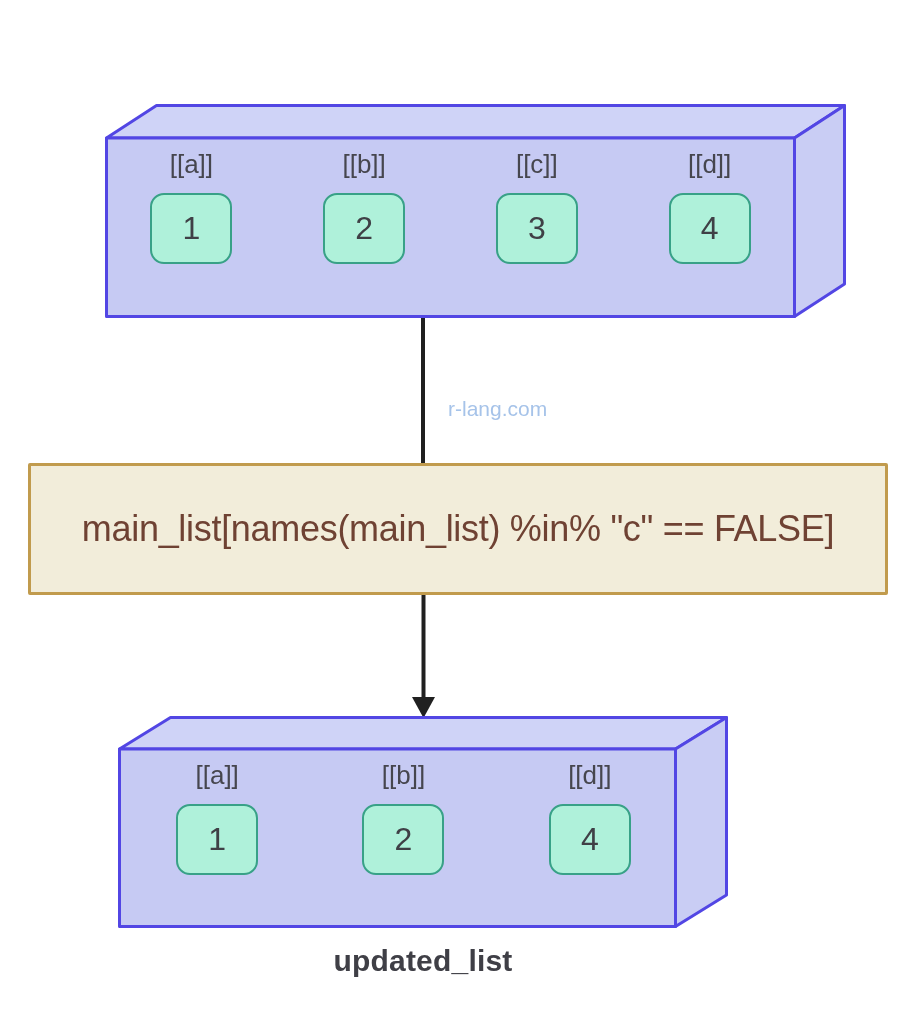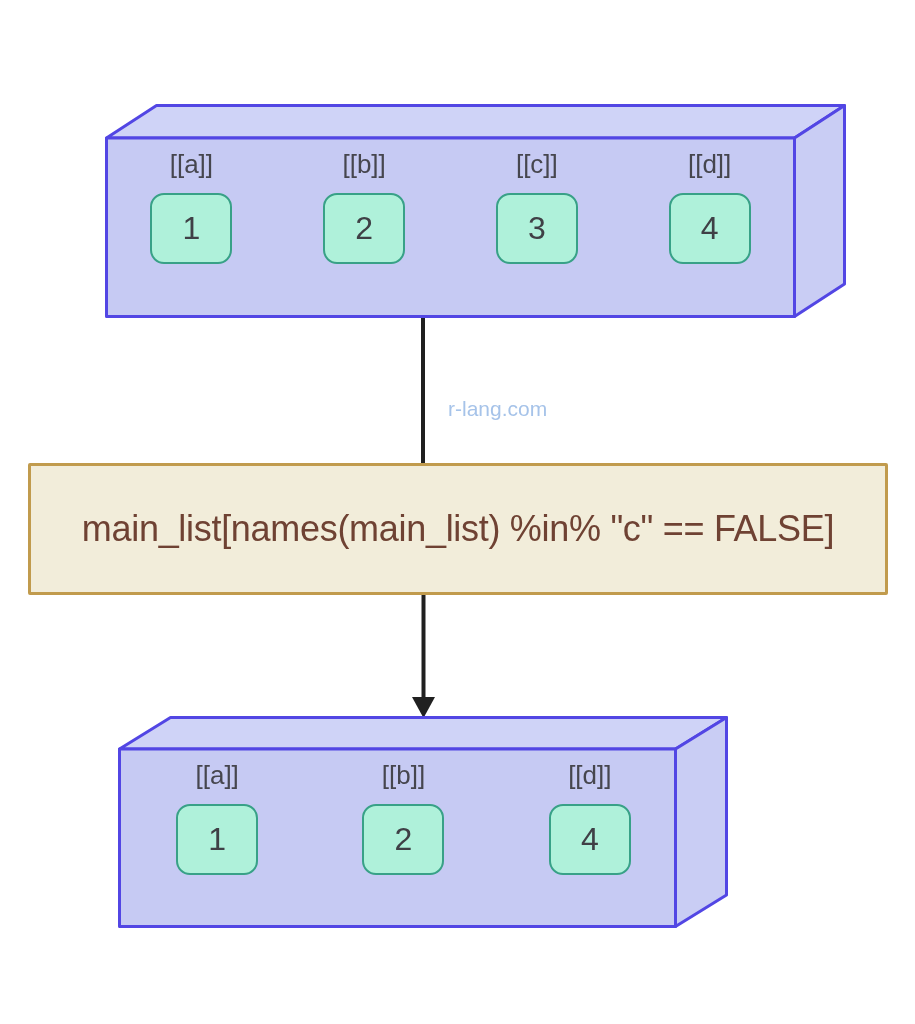--- a/index.html
+++ b/index.html
@@ -117,14 +117,15 @@
           <div class="item-value">2</div>
         </div>
 
         <div class="item">
           <div class="item-label">[[d]]</div>
           <div class="item-value">4</div>
         </div>
       </div>
   </div>
 
+  <div class="list-title title-bottom">updated_list</div>
 
 </div>
 
 </body></html>

